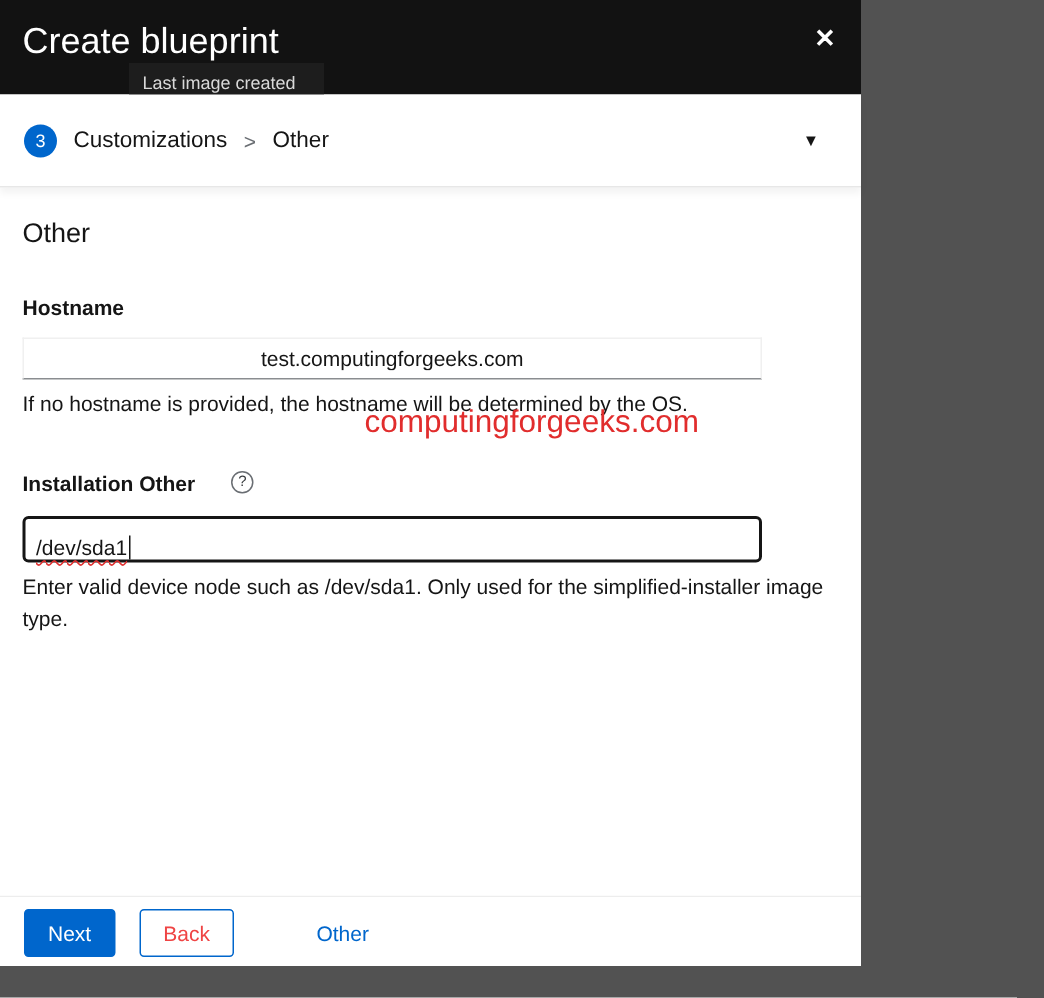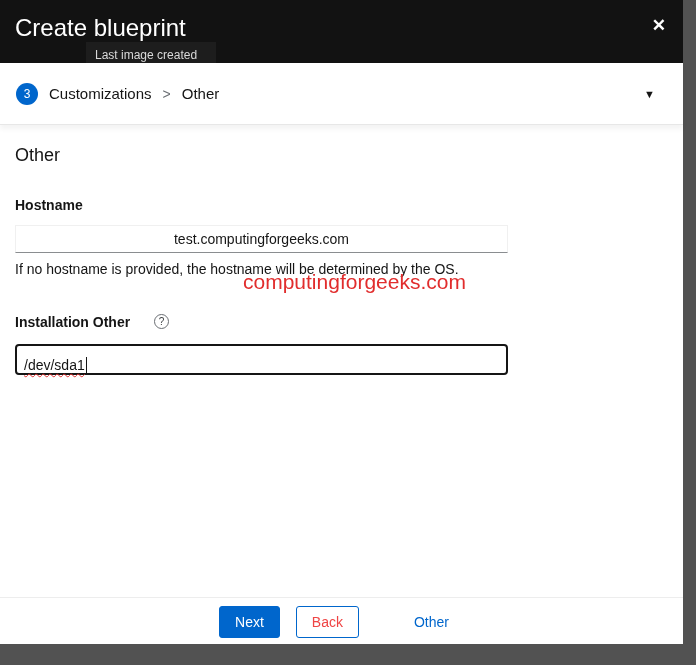--- a/index.html
+++ b/index.html
@@ -7,21 +7,21 @@
   body {
     font-family: "Liberation Sans", sans-serif;
     background: #525252;
     position: relative;
     overflow: hidden;
     color: #151515;
   }
   .modal {
     position: absolute;
     left: 0; top: 0;
-    width: 683px; height: 644px;
+    width: 574px; height: 644px;
     background: #ffffff;
     display: flex;
     flex-direction: column;
   }
   
   .modal-header {
     position: relative;
     height: 63px;
     background: #121212;
     flex: 0 0 auto;
@@ -169,21 +169,20 @@
     margin-left: 39px;
   }
   
   .modal-footer {
     flex: 0 0 47px;
     border-top: 1px solid #ededed;
     display: flex;
     align-items: center;
     padding: 0 16px;
     background: #ffffff;
-    justify-content: center;
   }
   .btn {
     font-family: "Liberation Sans", sans-serif;
     font-size: 14px;
     border-radius: 3px;
     padding: 7px 15px;
     cursor: pointer;
     line-height: 1.15;
   }
   .btn-primary {
@@ -241,20 +240,21 @@
 
     <div class="field-group" style="margin-top:34px;">
       <div class="field-label-row">
         <label class="field-label">Installation Other</label>
         <span class="help-icon">?</span>
       </div>
       <div class="fake-input-focused">
         <span class="value">/dev/sda1</span>
         <span class="caret-bar"></span>
       </div>
+      <div class="helper-text">Enter valid device node such as /dev/sda1. Only used for the simplified-installer image type.</div>
     </div>
   </div>
 
   <div class="modal-footer">
     <button class="btn btn-primary">Next</button>
     <button class="btn btn-secondary">Back</button>
     <button class="btn btn-link">Other</button>
   </div>
 
 </div>

